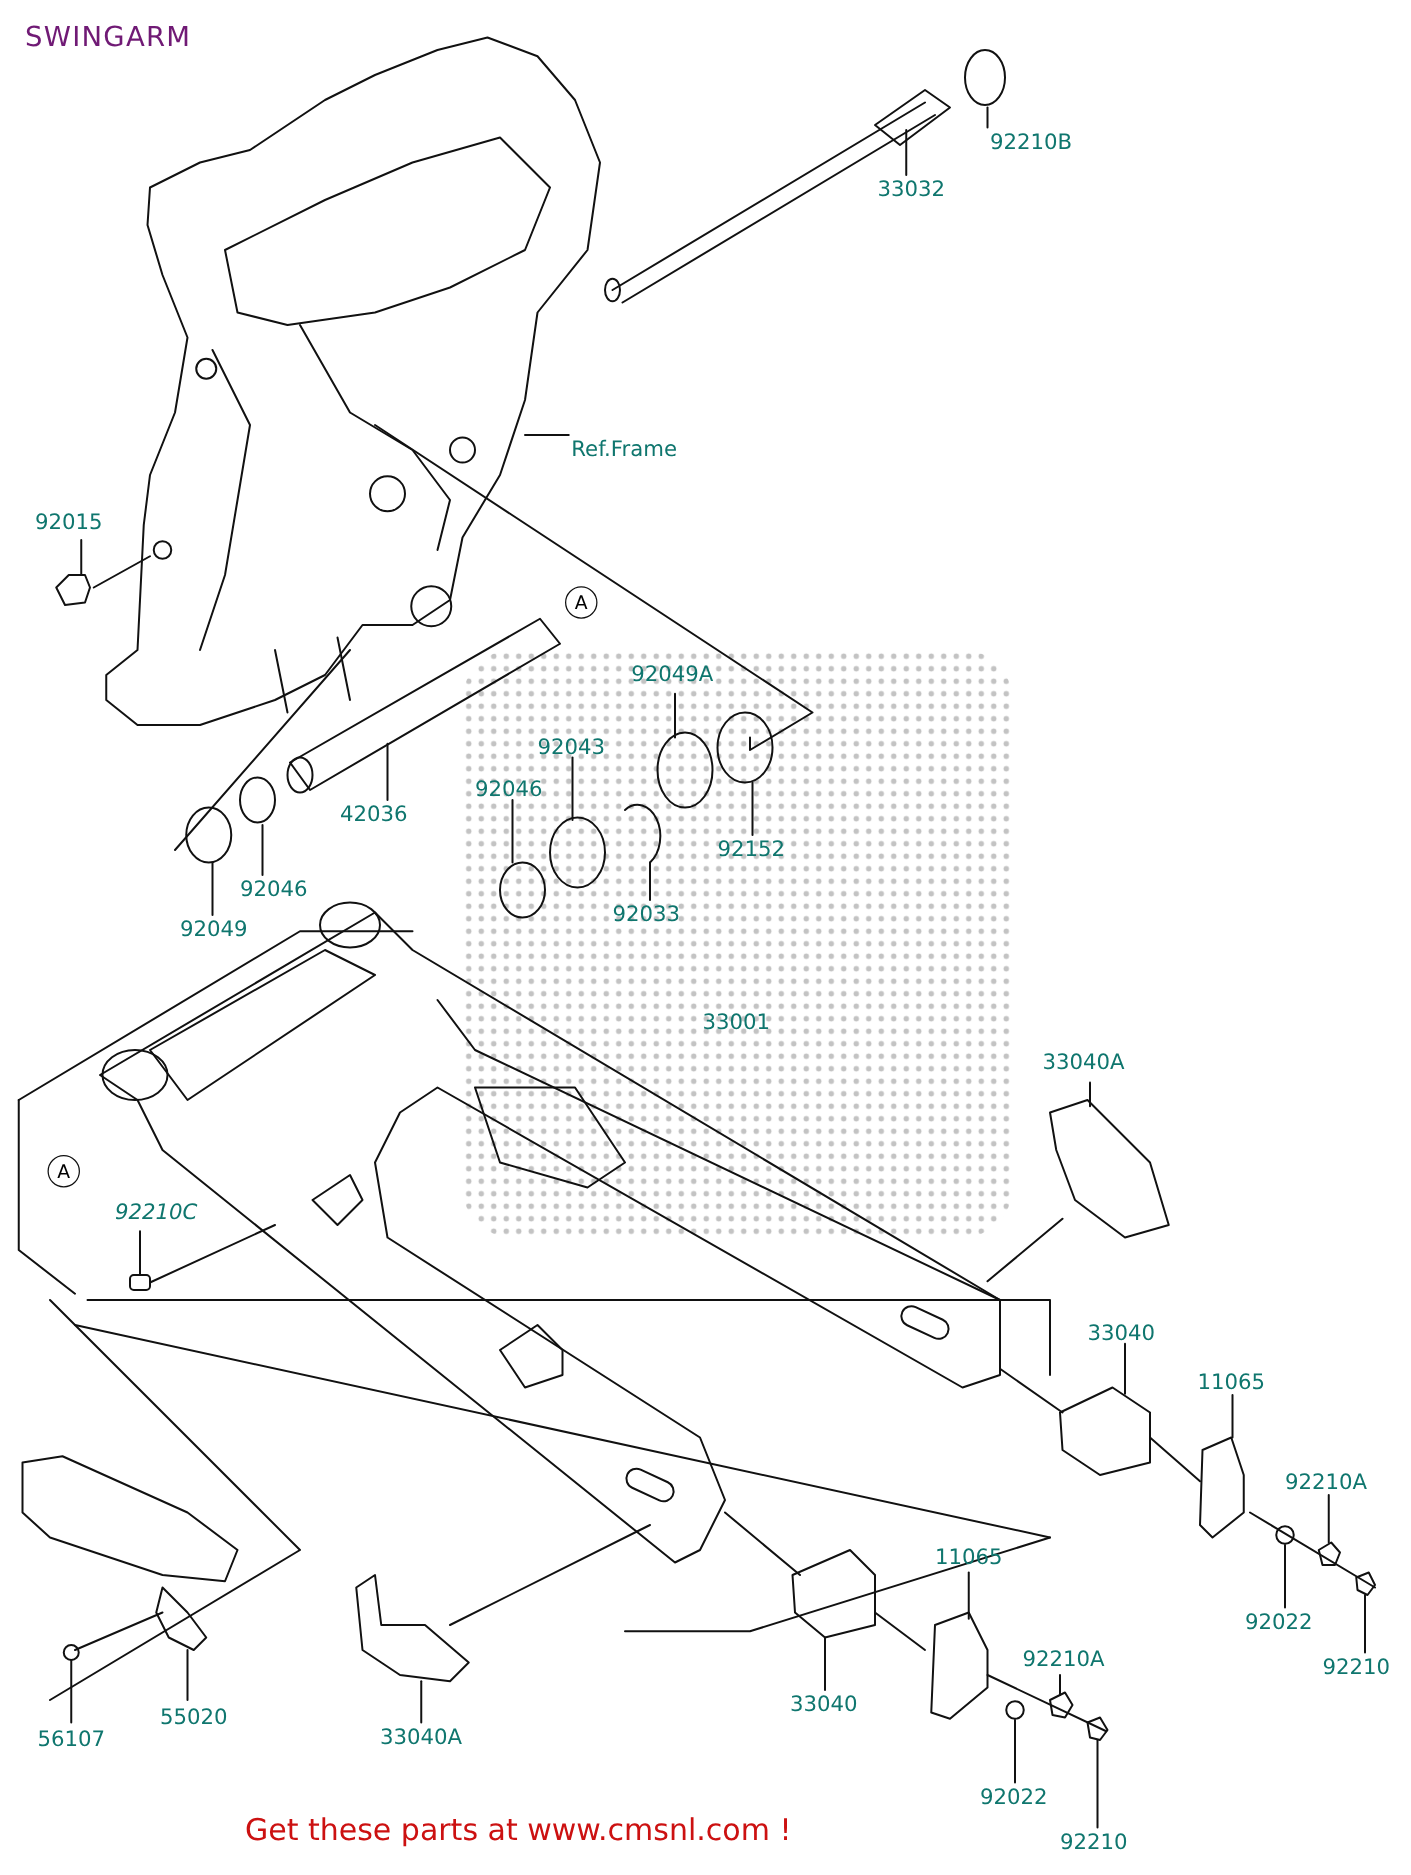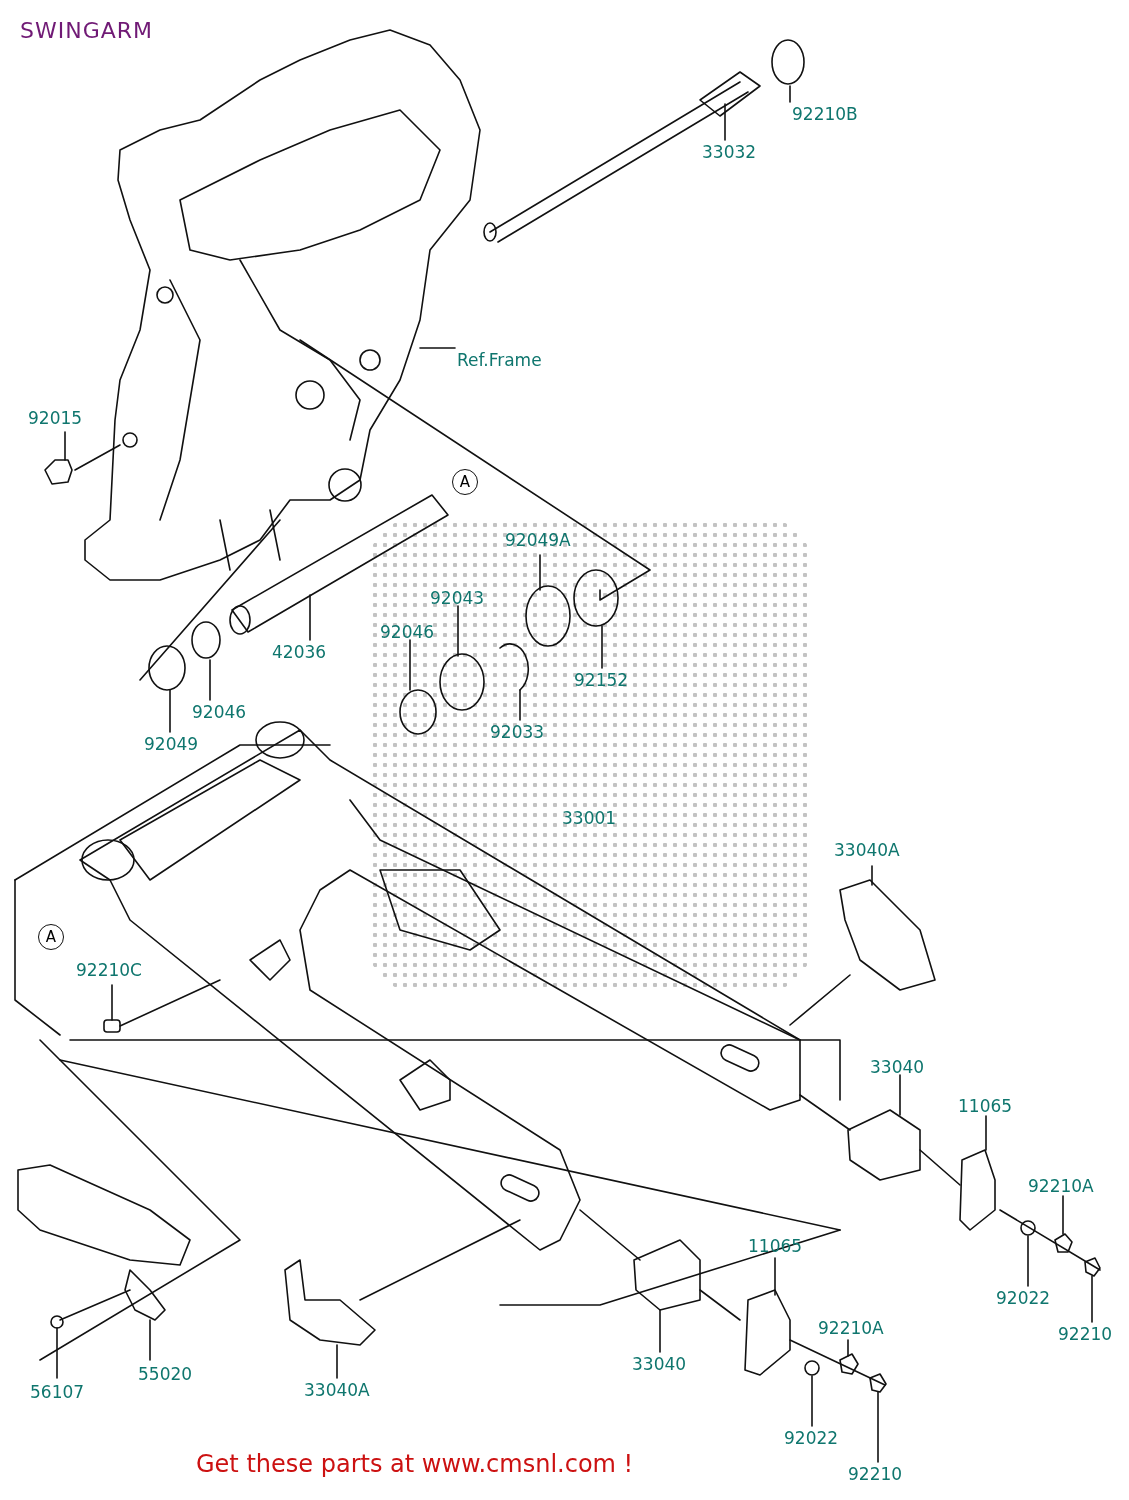--- a/index.html
+++ b/index.html
@@ -160,28 +160,28 @@
 <div class="lbl" style="left:272px; top:642px;">42036</div>
 <div class="lbl" style="left:192px; top:702px;">92046</div>
 <div class="lbl" style="left:144px; top:734px;">92049</div>
 <div class="lbl" style="left:505px; top:530px;">92049A</div>
 <div class="lbl" style="left:430px; top:588px;">92043</div>
 <div class="lbl" style="left:380px; top:622px;">92046</div>
 <div class="lbl" style="left:574px; top:670px;text-align:center;">92152</div>
 <div class="lbl" style="left:490px; top:722px;">92033</div>
 <div class="lbl" style="left:562px; top:808px;">33001</div>
 <div class="lbl" style="left:834px; top:840px;">33040A</div>
-<div class="lbl" style="left:76px; top:960px;">92210C</div>
+<div class="lbl" style="left:92px; top:960px;font-style:italic;">92210C</div>
 <div class="lbl" style="left:870px; top:1057px;">33040</div>
 <div class="lbl" style="left:958px; top:1096px;">11065</div>
 <div class="lbl" style="left:1028px; top:1176px;">92210A</div>
 <div class="lbl" style="left:996px; top:1288px;">92022</div>
 <div class="lbl" style="left:1058px; top:1324px;">92210</div>
 <div class="lbl" style="left:748px; top:1236px;">11065</div>
 <div class="lbl" style="left:818px; top:1318px;">92210A</div>
 <div class="lbl" style="left:632px; top:1354px;">33040</div>
 <div class="lbl" style="left:784px; top:1428px;">92022</div>
 <div class="lbl" style="left:848px; top:1464px;">92210</div>
-<div class="lbl" style="left:128px; top:1364px;margin-left:10px;">55020</div>
+<div class="lbl" style="left:128px; top:1364px;">55020</div>
 <div class="lbl" style="left:30px; top:1382px;">56107</div>
 <div class="lbl" style="left:304px; top:1380px;">33040A</div>
 
 <div class="footer">Get these parts at www.cmsnl.com !</div>
 
 </body></html>

